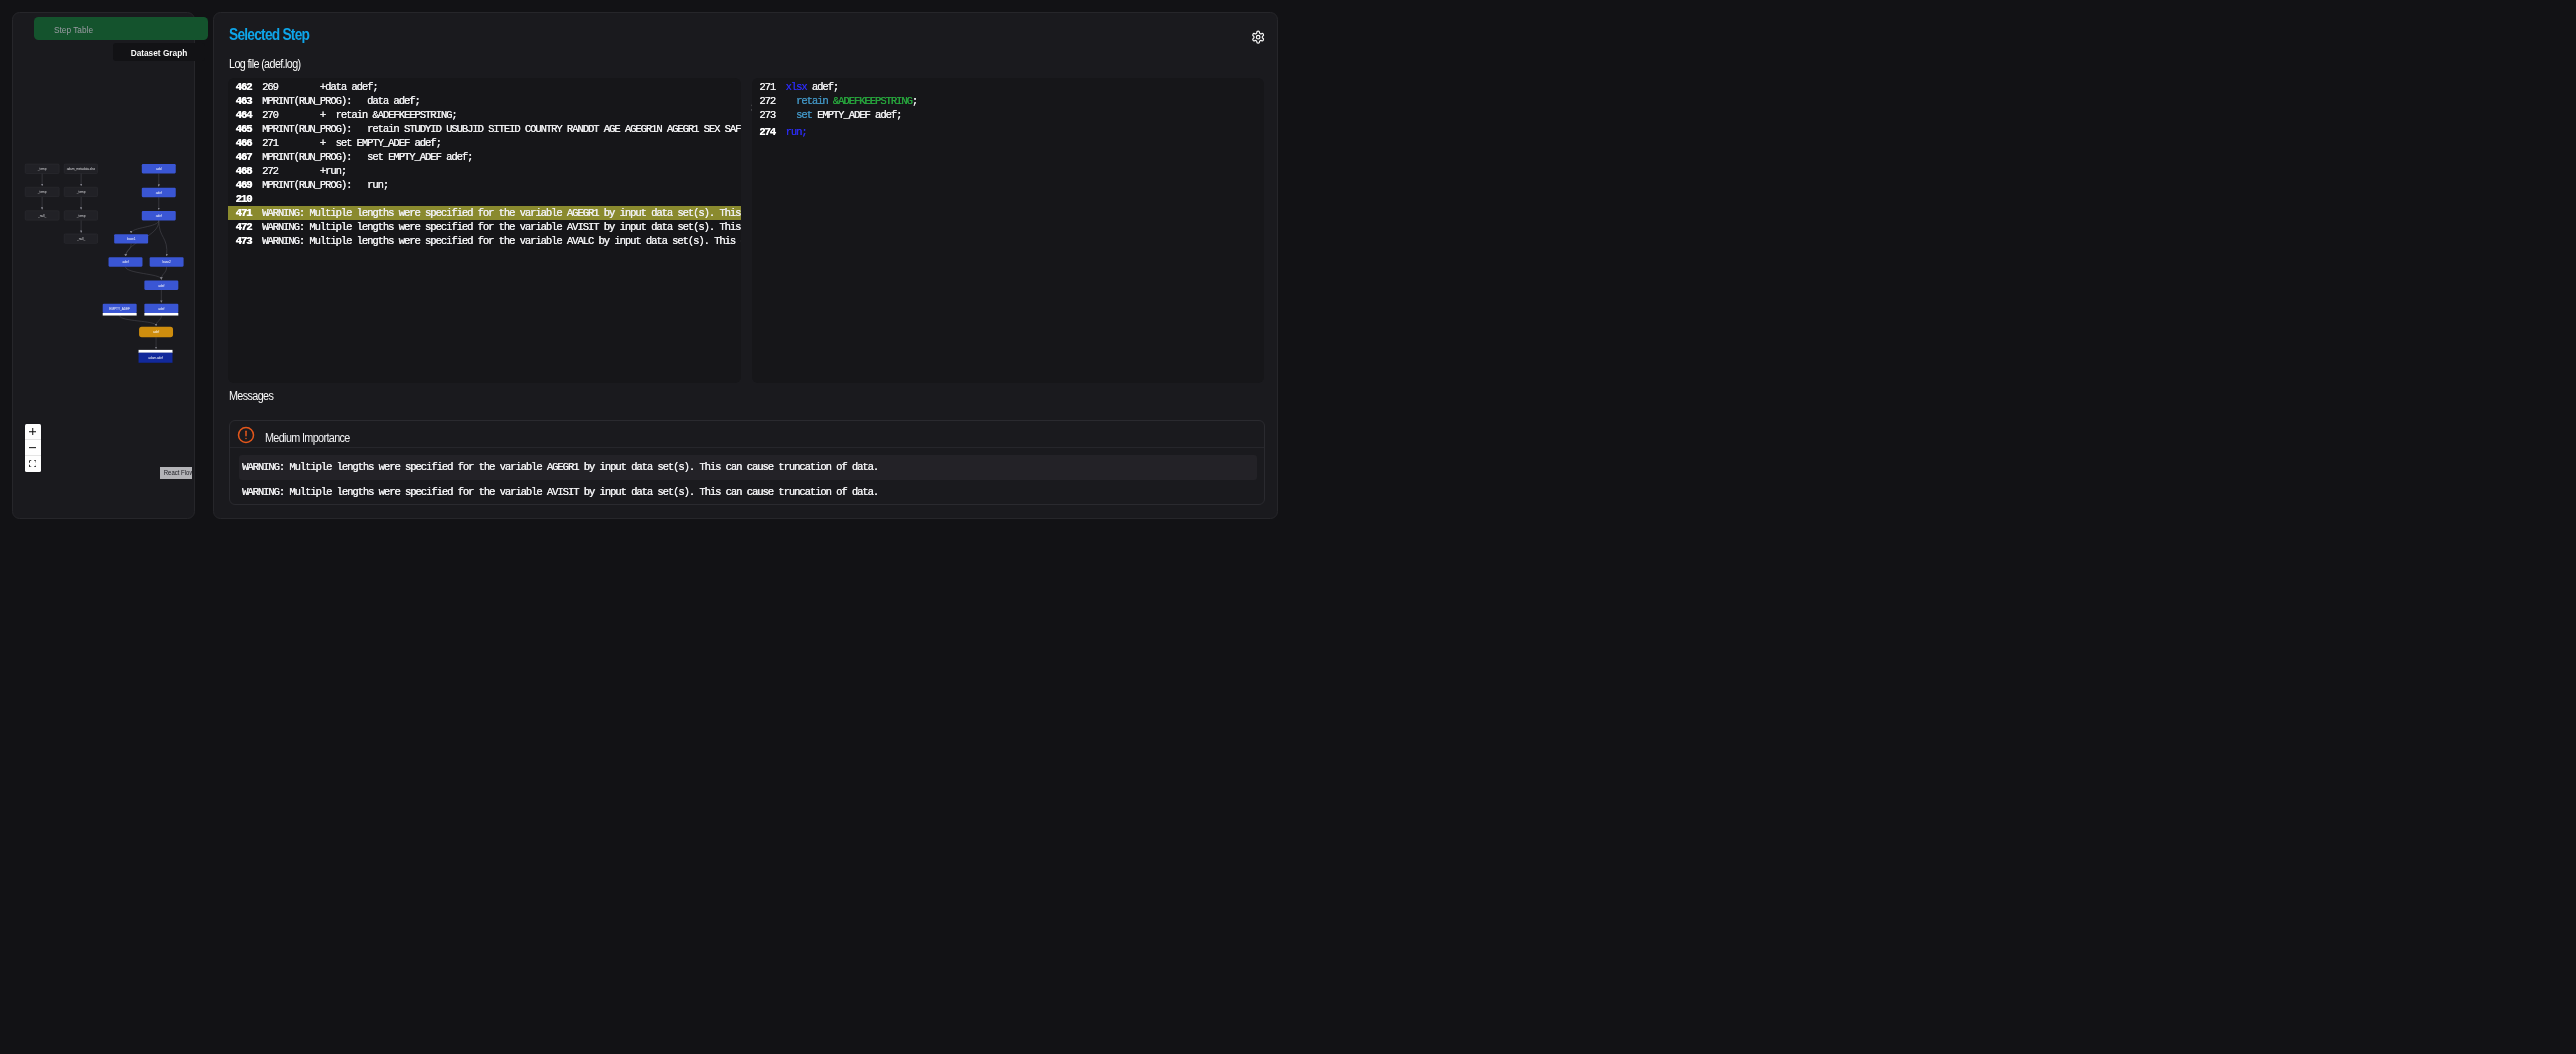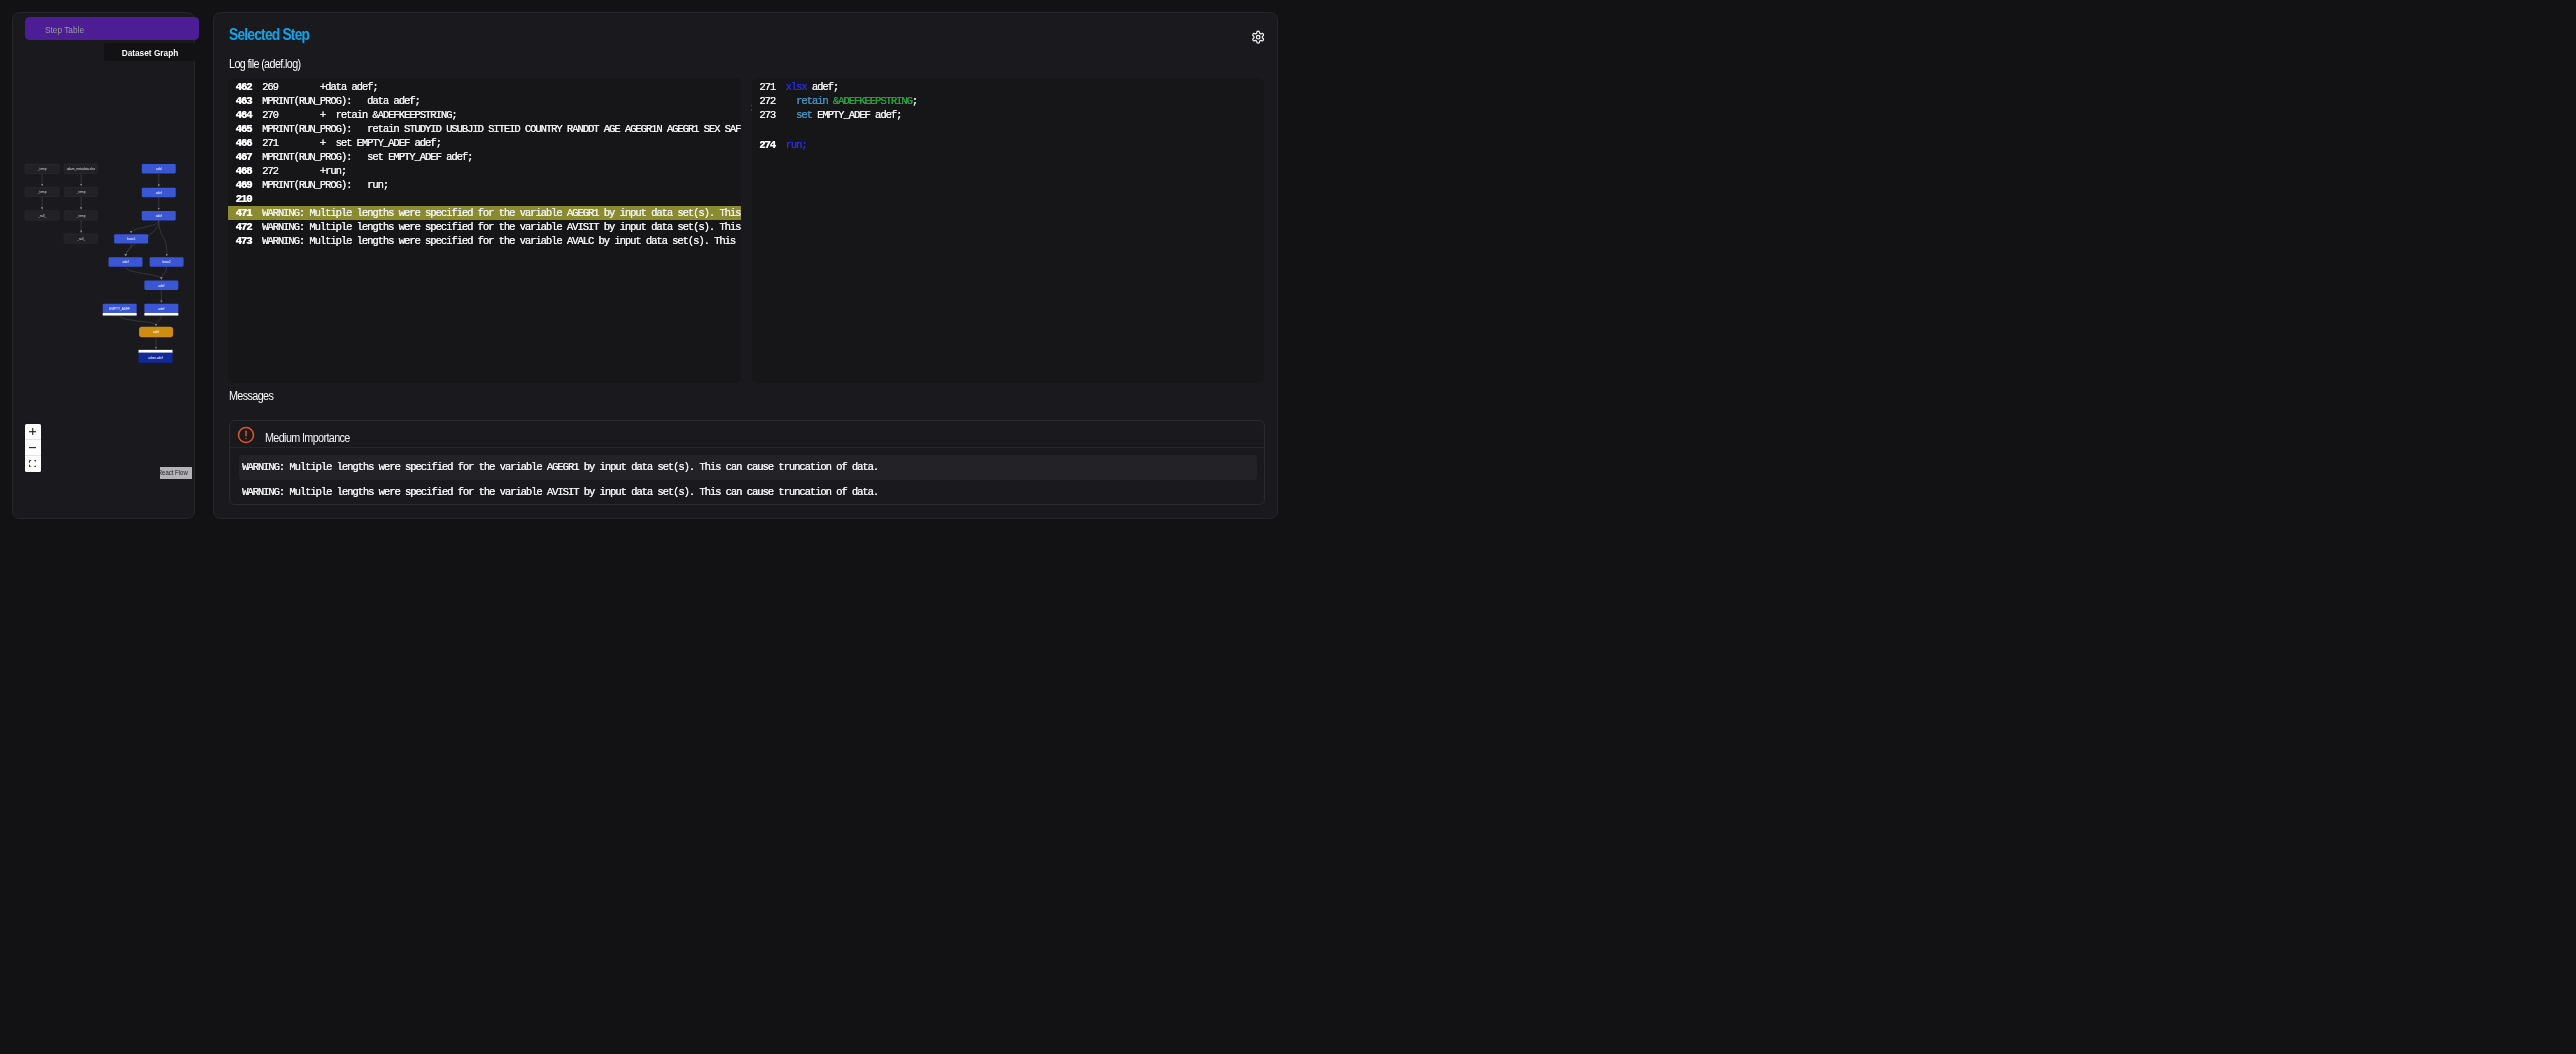--- a/index.html
+++ b/index.html
@@ -3,39 +3,39 @@
 <meta charset="utf-8">
 <style>
 * { margin:0; padding:0; box-sizing:border-box; }
 html,body { width:1288px; height:527px; background:#121215; overflow:hidden;
   font-family:"Liberation Sans", sans-serif; }
 .panel { position:absolute; background:#1a1a1e; border:0.8px solid #26262a; border-radius:7.5px; }
 #lp { left:12px; top:11.5px; width:183px; height:507px; }
 #mp { left:213px; top:11.5px; width:1065px; height:507px; }
 
 
-#tabstrip { position:absolute; left:12px; top:4.4px; width:174px; height:23px;
-  background:#4c1d95; border-radius:4.5px; }
+#tabstrip { position:absolute; left:21px; top:4.4px; width:174px; height:23px;
+  background:#14532d; border-radius:4.5px; }
 #tab1 { position:absolute; left:0; top:0; width:79px; height:23px;
   color:#9b9ba3; font-size:8.3px; padding-top:2.3px; display:flex; align-items:center; justify-content:center; }
 #tab2 { position:absolute; left:79px; top:1.4px; width:92px; height:18px;
   background:#121215; border-radius:3px; color:#fafafa; font-weight:700; font-size:8.3px; padding-top:2.3px;
   display:flex; align-items:center; justify-content:center;margin-top:25px; }
 
 
 #graph { position:absolute; left:0; top:0; }
 
 
 #controls { position:absolute; left:11.7px; top:411px; width:16px; height:48px;
   background:#fefefe; border-radius:1.5px; box-shadow:0 0 1.5px rgba(0,0,0,.3); }
 #controls .cbtn { width:16px; height:16px; position:relative; border-bottom:0.8px solid #e4e4e4; }
 #controls .cbtn:last-child { border-bottom:none; }
 #controls svg { position:absolute; left:4.2px; top:4.2px; }
 #attrib { position:absolute; left:147px; top:454px; width:32px; height:12px; background:#b4b4b8; color:#222228;
-  font-size:7.5px; white-space:nowrap; overflow:hidden; display:flex; align-items:center; justify-content:flex-end; }
+  font-size:7.5px; white-space:nowrap; overflow:hidden; display:flex; align-items:center; justify-content:flex-start; }
 .sx75 { display:inline-block; transform:scaleX(0.86); transform-origin:left center; letter-spacing:-0.9px; }
 .sx78 { display:inline-block; transform:scaleX(0.9); transform-origin:left center; letter-spacing:-0.7px; }
 .sx80 { display:inline-block; transform:scaleX(0.80); transform-origin:center; }
 
 
 #h1 { position:absolute; left:14.5px; top:13px; font-size:16px; font-weight:700; color:#0ea5e9; }
 #gear { position:absolute; left:1037px; top:17px; }
 .collabel { position:absolute; top:44px; font-size:12px; color:#fafafa; }
 #lbl-log { left:14.5px; }
 #lbl-sas { left:537px;margin-top:44px; }
@@ -200,21 +200,21 @@
 <div class="ln"><span class="num">210</span></div>
 <div class="ln hl"><span class="num">471</span>  WARNING: Multiple lengths were specified for the variable AGEGR1 by input data set(s). This can cause truncation of data.</div>
 <div class="ln"><span class="num">472</span>  WARNING: Multiple lengths were specified for the variable AVISIT by input data set(s). This can cause truncation of data.</div>
 <div class="ln"><span class="num">473</span>  WARNING: Multiple lengths were specified for the variable AVALC by input data set(s). This can cause truncation of data.</div>
   </div>
 
   <div id="sasblock" class="codeblock">
 <div class="ln">271  <span class="kb">xlsx</span> adef;</div>
 <div class="ln">272    <span class="kt">retain</span> <span class="kg">&amp;ADEFKEEPSTRING</span>;</div>
 <div class="ln">273    <span class="kt">set</span> EMPTY_ADEF adef;</div>
-<div class="ln" style="margin-top:16px"><span class="num">274</span>  <span class="kb">run;</span></div>
+<div class="ln" style="margin-top:3px"><span class="num">274</span>  <span class="kb">run;</span></div>
   </div>
 
   <div id="msglabel"><span class="sx78">Messages</span></div>
   <div id="msgbox">
     <svg id="msgicon" width="18" height="18" viewBox="0 0 24 24" fill="none" stroke="#e4571b" stroke-width="2" stroke-linecap="round" stroke-linejoin="round">
         <circle cx="12" cy="12" r="10"></circle>
         <line x1="12" y1="7" x2="12" y2="13"></line>
         <line x1="12" y1="16.5" x2="12.01" y2="16.5"></line>
       </svg>
     <div id="msgtitle"><span class="sx78">Medium Importance</span></div>

